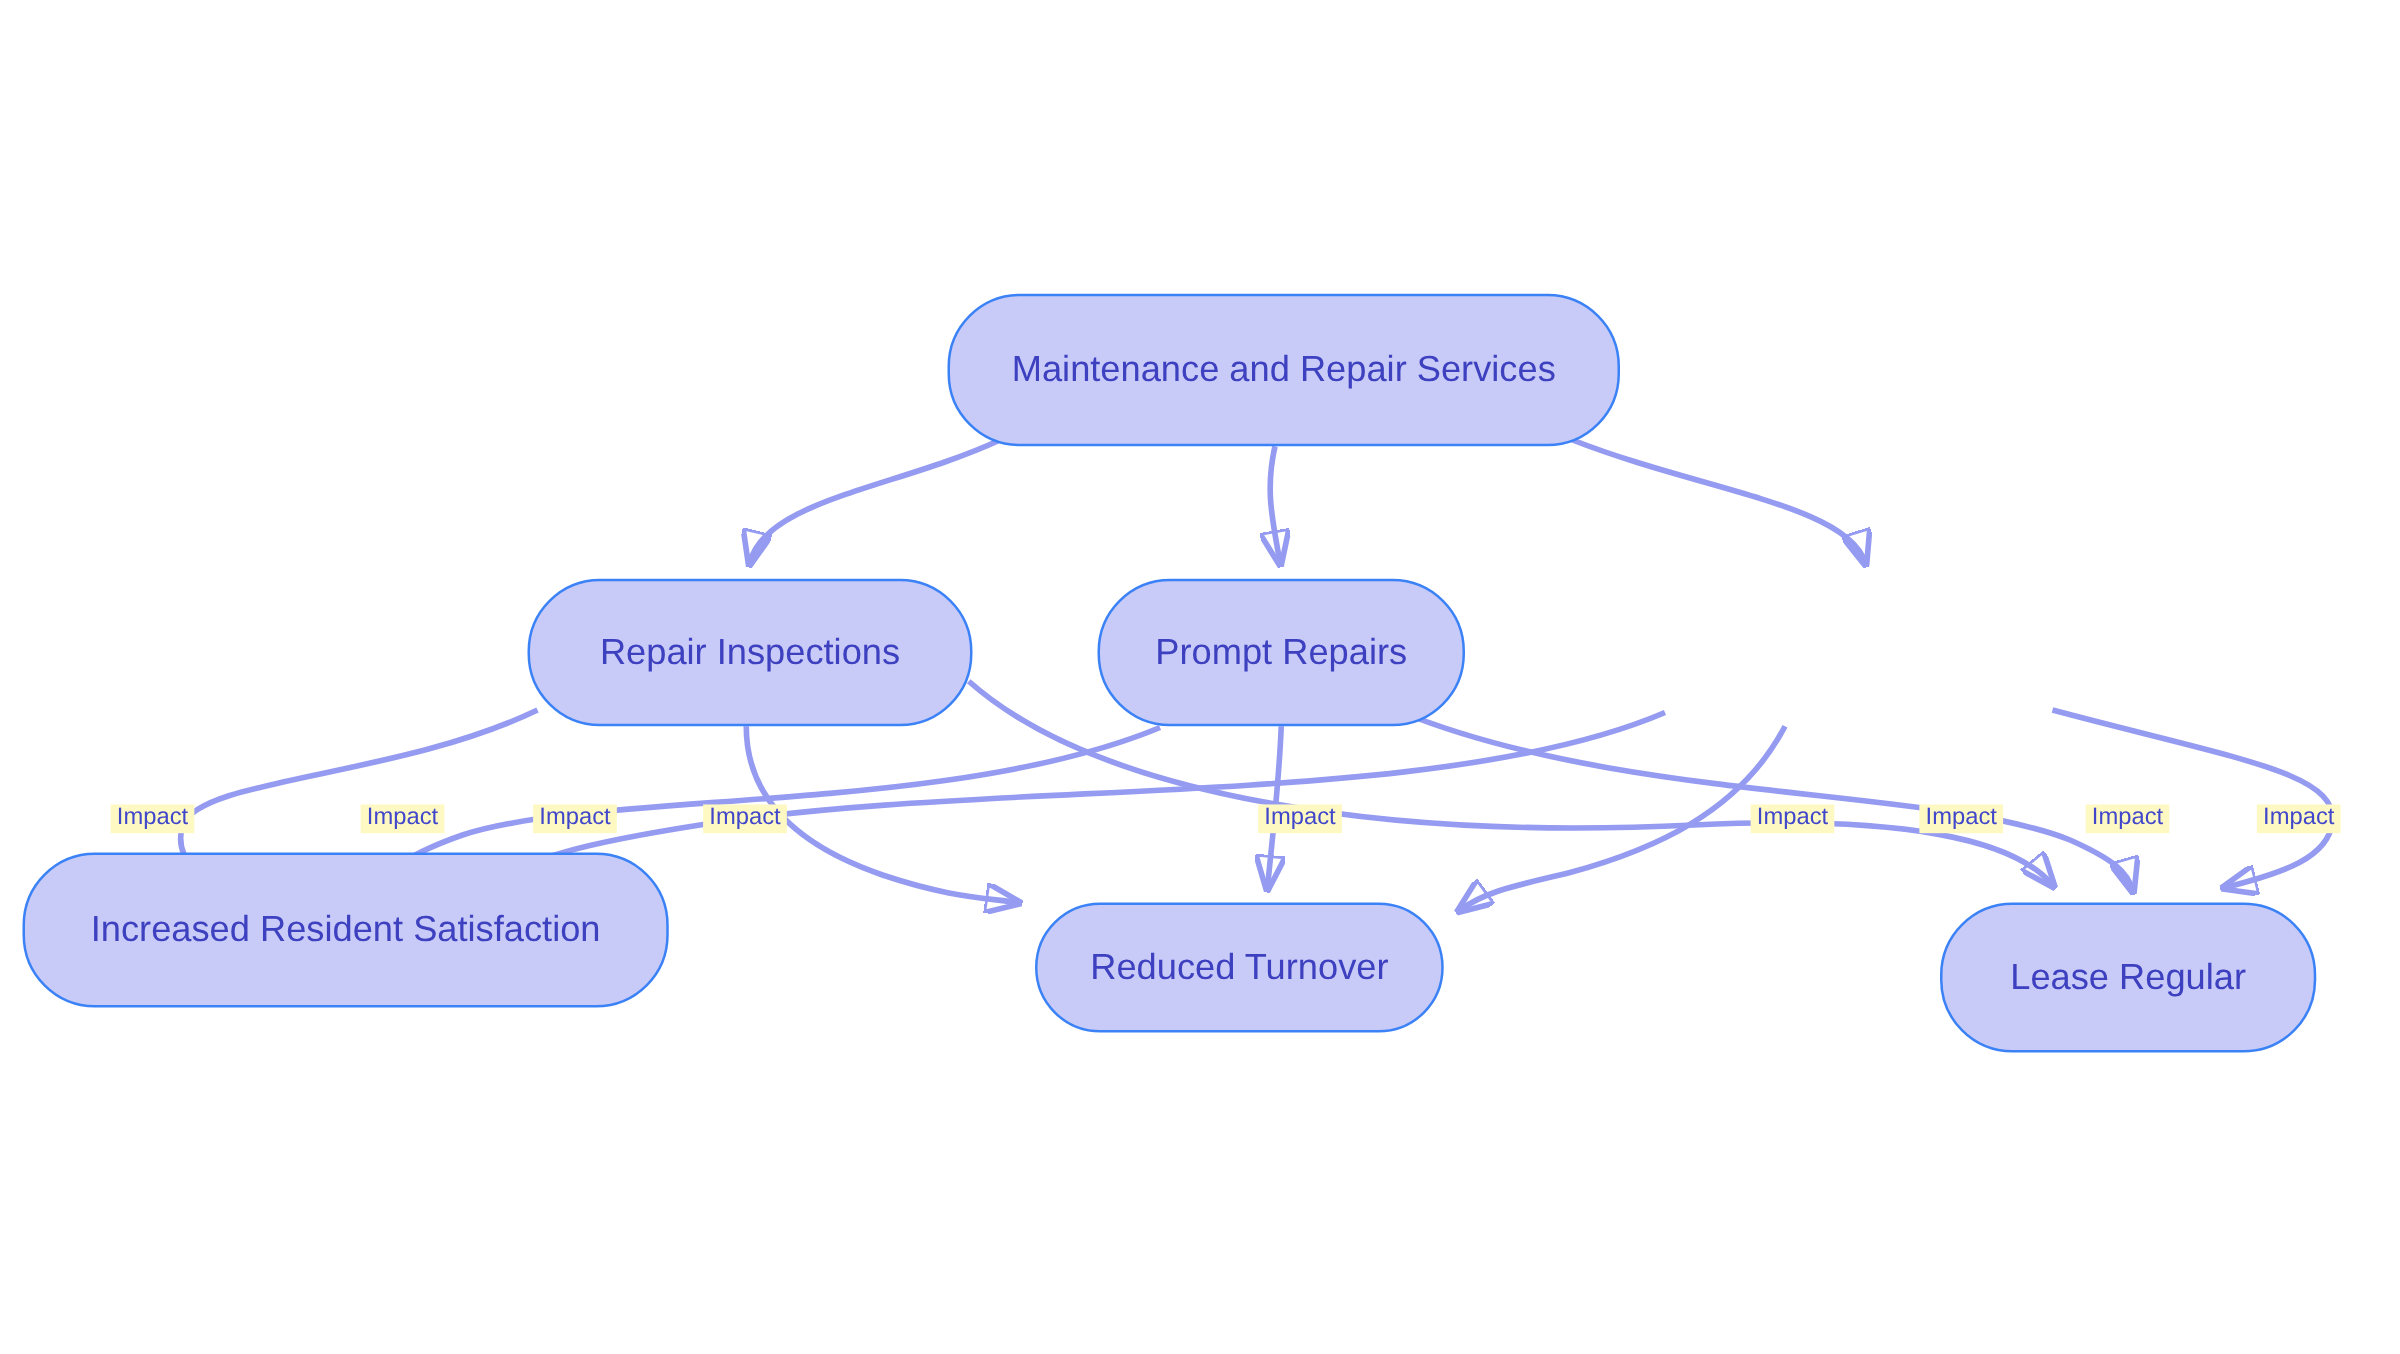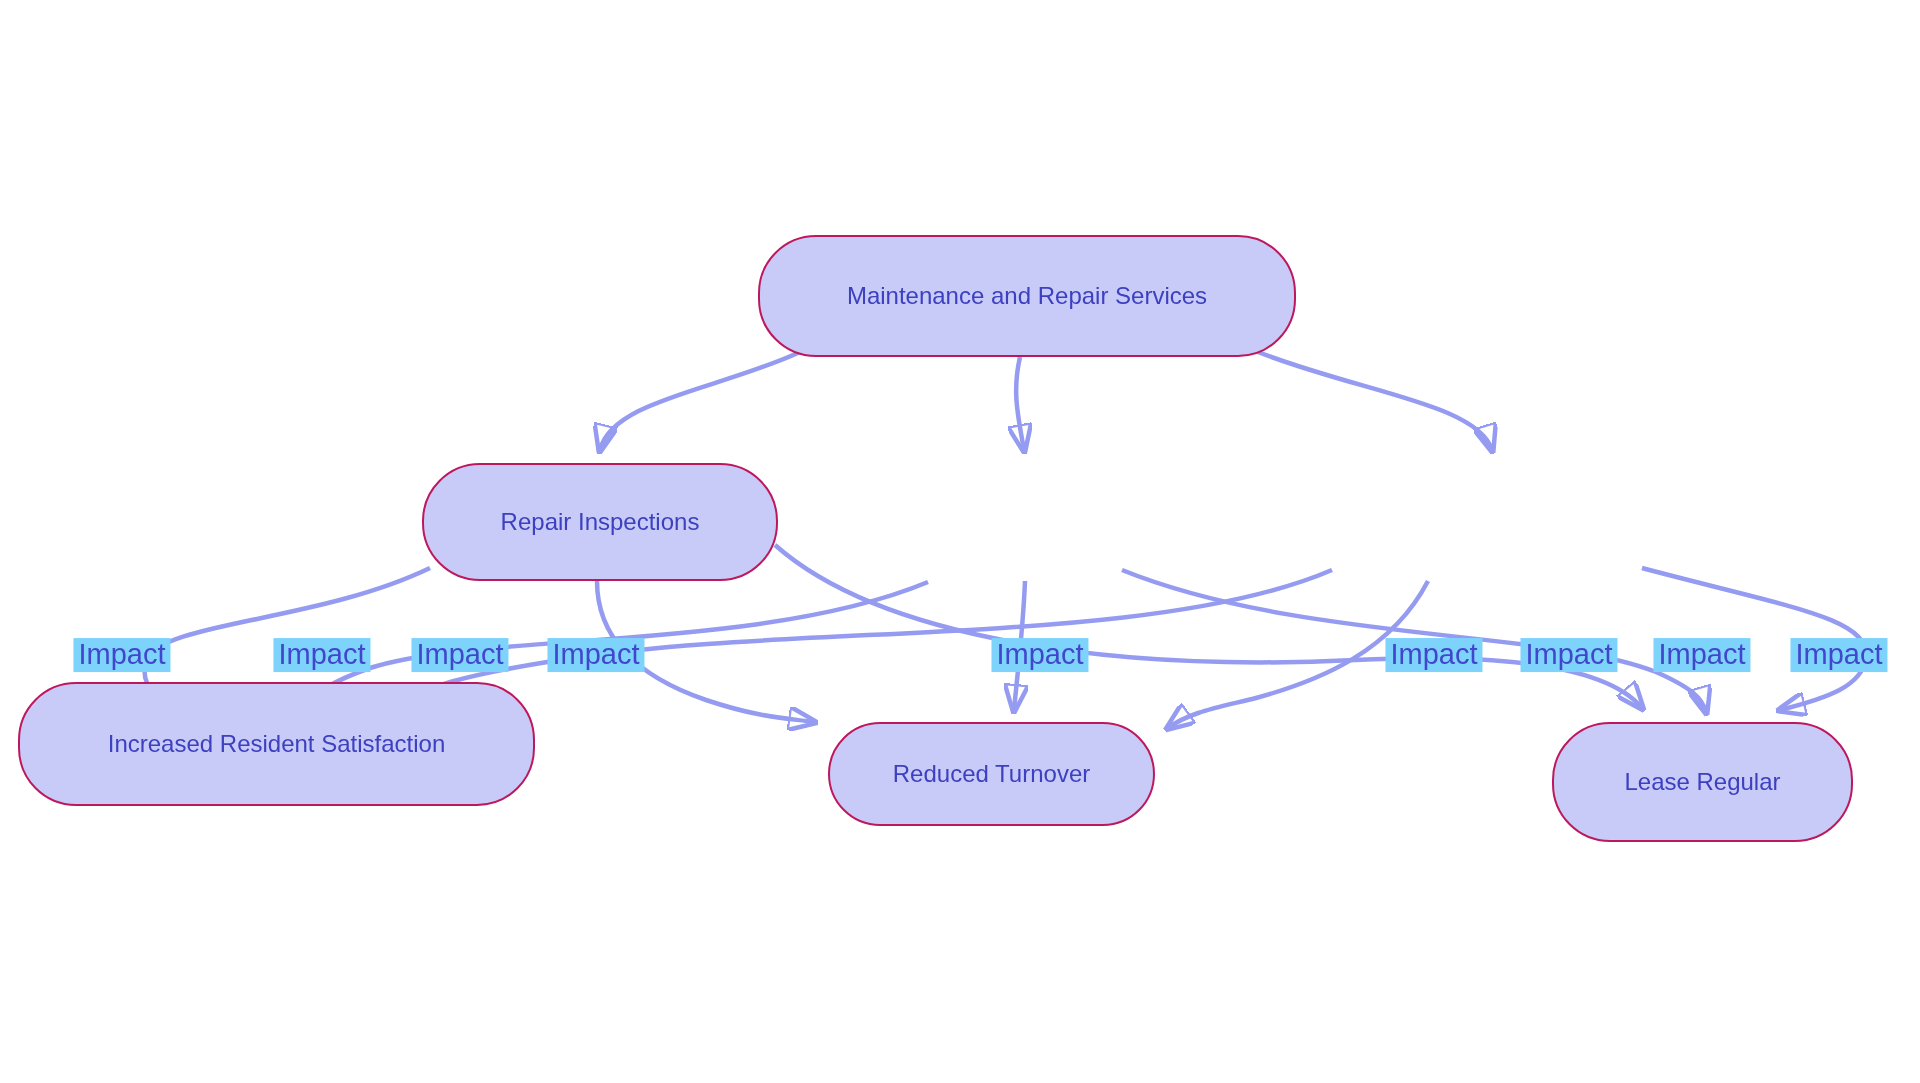--- a/index.html
+++ b/index.html
@@ -4,27 +4,27 @@
 <style>
   html,body{margin:0;padding:0;background:#ffffff;}
   .canvas{
     position:relative;width:1920px;height:1083px;overflow:hidden;background:#ffffff;
     font-family:"Liberation Sans","DejaVu Sans",sans-serif;
   }
   .edges{position:absolute;left:0;top:0;}
   .edges path{fill:none;stroke:#959bf0;stroke-width:4.5;}
   .node{
     position:absolute;display:flex;align-items:center;justify-content:center;
-    background:#c8caf8;border:2px solid #be185d;border-radius:58px;
-    color:#3d40bf;font-size:24px;white-space:nowrap;box-sizing:border-box;
+    background:#c8caf8;border:2px solid #3b82f6;border-radius:58px;
+    color:#3d40bf;font-size:29px;white-space:nowrap;box-sizing:border-box;
   }
   .edge-label{
     position:absolute;transform:translate(-50%,-50%);
-    background:#7dd3fc;padding:1px 5px;
-    color:#4147cb;font-size:29px;line-height:1.1;white-space:nowrap;
+    background:#fef9c3;padding:1px 5px;
+    color:#4147cb;font-size:19px;line-height:1.1;white-space:nowrap;
   }
 </style>
 </head>
 <body>
 
 <div class="canvas">
 
   <svg class="edges" width="1920" height="1083" viewBox="0 0 1920 1083">
     <defs>
       <marker id="arrow" markerUnits="userSpaceOnUse" markerWidth="30" markerHeight="24" refX="26" refY="12" orient="auto">
@@ -40,20 +40,21 @@
     <path marker-end="url(#arrow)" d="M 597 581 C 597 642, 642 678, 706 700 C 760 718, 786 718, 814 722"></path>
     <path marker-end="url(#arrow)" d="M 1025 581 C 1023 630, 1018 668, 1014 710"></path>
     <path marker-end="url(#arrow)" d="M 1428 581 C 1392 650, 1322 680, 1256 698 C 1216 708, 1190 712, 1168 728"></path>
     <path marker-end="url(#arrow)" d="M 775 545 C 880 638, 1110 672, 1355 660 C 1525 652, 1612 672, 1642 708"></path>
     <path marker-end="url(#arrow)" d="M 1122 570 C 1300 642, 1552 630, 1656 672 C 1692 688, 1702 698, 1706 712"></path>
     <path marker-end="url(#arrow)" d="M 1642 568 C 1792 608, 1870 618, 1866 658 C 1862 686, 1828 698, 1780 710"></path>
   </svg>
 
   <div class="node" style="left:758px;top:235px;width:538px;height:122px">Maintenance and Repair Services</div>
   <div class="node" style="left:422px;top:463px;width:356px;height:118px">Repair Inspections</div>
+  <div class="node" style="left:878px;top:463px;width:294px;height:118px">Prompt Repairs</div>
   <div class="node" style="left:18px;top:682px;width:517px;height:124px">Increased Resident Satisfaction</div>
   <div class="node" style="left:828px;top:722px;width:327px;height:104px">Reduced Turnover</div>
   <div class="node" style="left:1552px;top:722px;width:301px;height:120px">Lease Regular</div>
 
   <span class="edge-label" style="left:122px;top:655px">Impact</span>
   <span class="edge-label" style="left:322px;top:655px">Impact</span>
   <span class="edge-label" style="left:460px;top:655px">Impact</span>
   <span class="edge-label" style="left:596px;top:655px">Impact</span>
   <span class="edge-label" style="left:1040px;top:655px">Impact</span>
   <span class="edge-label" style="left:1434px;top:655px">Impact</span>

